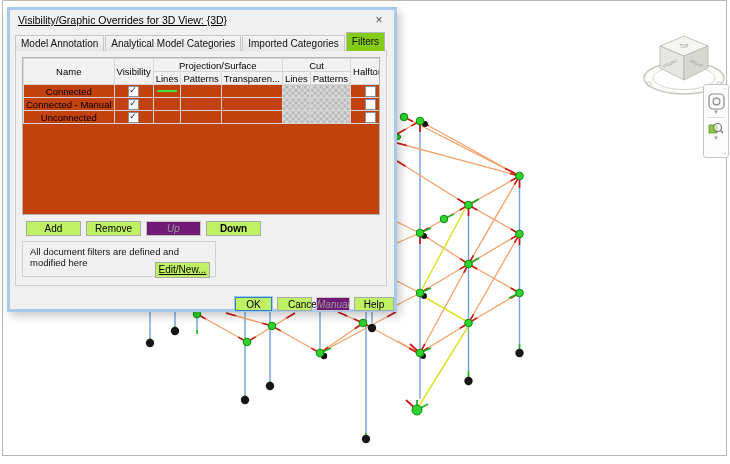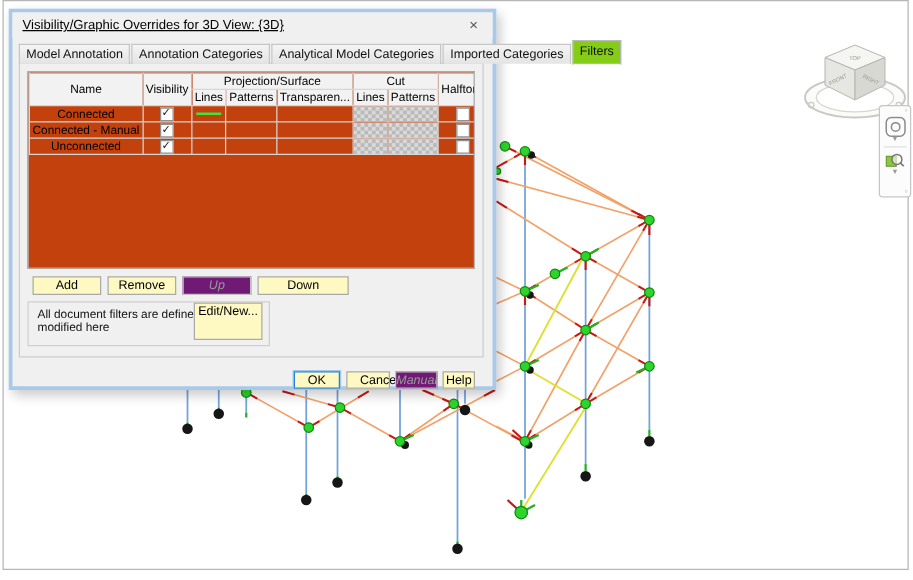--- a/index.html
+++ b/index.html
@@ -24,21 +24,21 @@
   table.ftab{border-collapse:collapse;table-layout:fixed;font-size:9.5px;}
   .ftab th,.ftab td{border:1px solid #d6d6d6;padding:0 2px;height:12px;overflow:hidden;white-space:nowrap;font-weight:normal;}
   .ftab th{background:#f2f2f2;text-align:center;}
   .ftab td.name{text-align:center;}
   .cb{width:9px;height:9px;border:1px solid #8f8f8f;background:#fff;margin:0 auto;position:relative;}
   .cb.checked::after{content:"\2713";position:absolute;left:0px;top:-2px;font-size:9px;color:#222;}
   td.na{background-image:conic-gradient(#b9b9b9 25%,#d9d9d9 0 50%,#b9b9b9 0 75%,#d9d9d9 0);background-size:6px 6px;}
   .swatch-line{height:2px;width:88%;margin:0 auto;}
 
   
-  .btn{position:absolute;height:15px;font-size:10px;background:#fef9c3;border:1px solid #a9a9a9;
+  .btn{position:absolute;height:15px;font-size:10px;background:#bef264;border:1px solid #a9a9a9;
     text-align:center;line-height:13px;box-sizing:border-box;color:#000;}
   .btn.disabled{color:#9a9a9a;background:#701a75;border-color:#c3c3c3;font-style:italic;}
   .btn.default{border:1px solid #2a7fd4;box-shadow:0 0 0 1px #9ec9ef;}
   .groupbox{position:absolute;left:12px;top:228px;width:192px;height:34px;border:1px solid #cfcfcf;background:#f0f0f0;}
   .groupbox .note{position:absolute;left:7px;top:4px;font-size:9.5px;line-height:11px;color:#111;}
 
   
   #viewcube{position:absolute;left:641px;top:22px;z-index:5;}
   #navbar{position:absolute;left:703px;top:84px;width:26px;height:74px;z-index:5;
     background:#fcfcfc;border:1px solid #c6c6c6;border-radius:3px;box-sizing:border-box;}
@@ -243,21 +243,20 @@
     <div class="mini" style="right:2px;bottom:0;">▫</div>
   </div>
 
   <div class="dialog">
     <div class="titlebar">
       <span class="t">Visibility/Graphic Overrides for 3D View: {3D}</span>
       <span class="xbtn">×</span>
     </div>
     <div class="tabs" id="tabbar">
         <div class="tab">Model Annotation</div>
-        <div class="tab">Annotation Categories</div>
         <div class="tab">Analytical Model Categories</div>
         <div class="tab">Imported Categories</div>
         <div class="tab active">Filters</div>
       </div>
     <div class="tabpanel">
       <div class="listarea">
         <table class="ftab">
           <colgroup>
             <col style="width:75px">
               <col style="width:32px">
@@ -329,28 +328,28 @@
                   <div class="cb"></div>
                 </td>
               </tr>
             </tbody>
         </table>
       </div>
 
       <div class="btn" style="left:10px;top:170px;width:55px;">Add</div>
       <div class="btn" style="left:70px;top:170px;width:55px;">Remove</div>
       <div class="btn disabled" style="left:130px;top:170px;width:55px;">Up</div>
-      <div class="btn" style="left:190px;top:170px;width:73px;">Down</div>
+      <div class="btn" style="left:190px;top:170px;width:55px;font-weight:bold;">Down</div>
 
       <div class="groupbox" style="left:6px;top:190px;">
         <div class="note">
           <span>All document filters are defined and</span><br><span>modified here</span>
         </div>
-        <div class="btn" style="left:132px;top:0;width:55px;height:30px;">Edit/New...</div>
+        <div class="btn" style="left:132px;top:20px;width:55px;height:16px;text-decoration:underline;">Edit/New...</div>
       </div>
     </div>
 
     <div class="btn default" style="left:225px;top:287px;width:37px;height:14px;">OK</div>
     <div class="btn" style="left:267px;top:287px;width:35px;height:14px;padding-left:10px;">Cancel</div>
     <div class="btn disabled" style="left:306px;top:287px;width:34px;height:14px;">Manual</div>
-    <div class="btn" style="left:344px;top:287px;width:26px;height:14px;">Help</div>
+    <div class="btn" style="left:344px;top:287px;width:40px;height:14px;">Help</div>
   </div>
 </div>
 
 </body></html>

